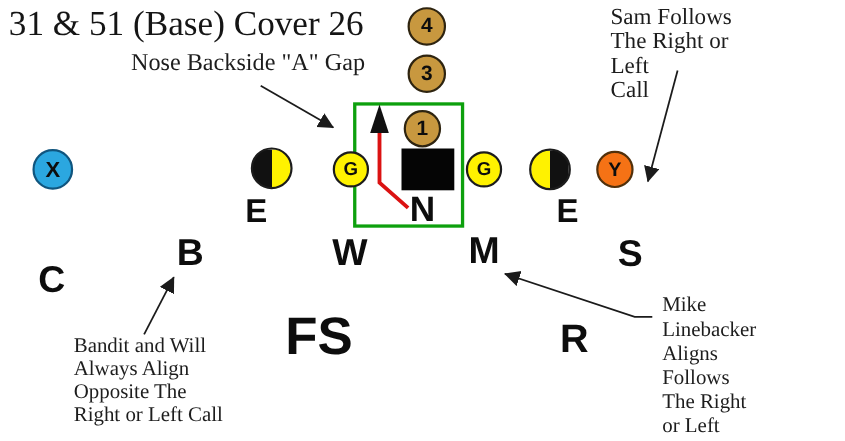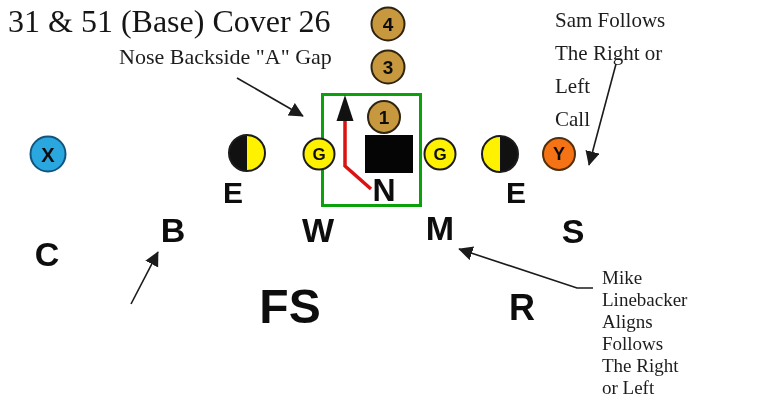--- a/index.html
+++ b/index.html
@@ -10,21 +10,21 @@
   .title {
     position:absolute; left:8px; top:1px;
     font-family:"Liberation Serif", serif; font-size:32px; line-height:40px;
     color:#151515; white-space:nowrap;
   }
   .note {
     position:absolute; font-family:"Liberation Serif", serif; color:#1d1d1d;
     white-space:pre-line;
   }
   .note-nose   { left:119px; top:44px;  font-size:22px; line-height:26px; }
-  .note-sam    { left:555px; top:4px;   font-size:21px; line-height:33px; }
+  .note-sam    { left:555px; top:4px;   font-size:21px; line-height:22px; }
   .note-bandit { left:67px;  top:304px; font-size:19px; line-height:21px; }
   .note-mike   { left:602px; top:267px; font-size:19px; line-height:22px; }
 
   .pos {
     position:absolute; transform:translate(-50%,-50%);
     font-weight:bold; color:#0d0d0d; line-height:1;
   }
 
   .circle {
     position:absolute; transform:translate(-50%,-50%); box-sizing:border-box;
@@ -53,20 +53,24 @@
 </head>
 <body>
 
 <div class="stage">
 
   <div class="title">31 &amp; 51 (Base) Cover 26</div>
   <div class="note note-nose">Nose Backside "A" Gap</div>
   <div class="note note-sam">Sam Follows
 The Right or Left
 Call</div>
+  <div class="note note-bandit">Bandit and Will
+Always Align
+Opposite The
+Right or Left Call</div>
   <div class="note note-mike">Mike Linebacker
 Aligns Follows
 The Right or Left
 Cover</div>
 
   <div class="greenbox z1"></div>
   <div class="center-square z2"></div>
 
   <svg class="overlay" width="768" height="401" viewBox="0 0 768 401">
     <defs>

